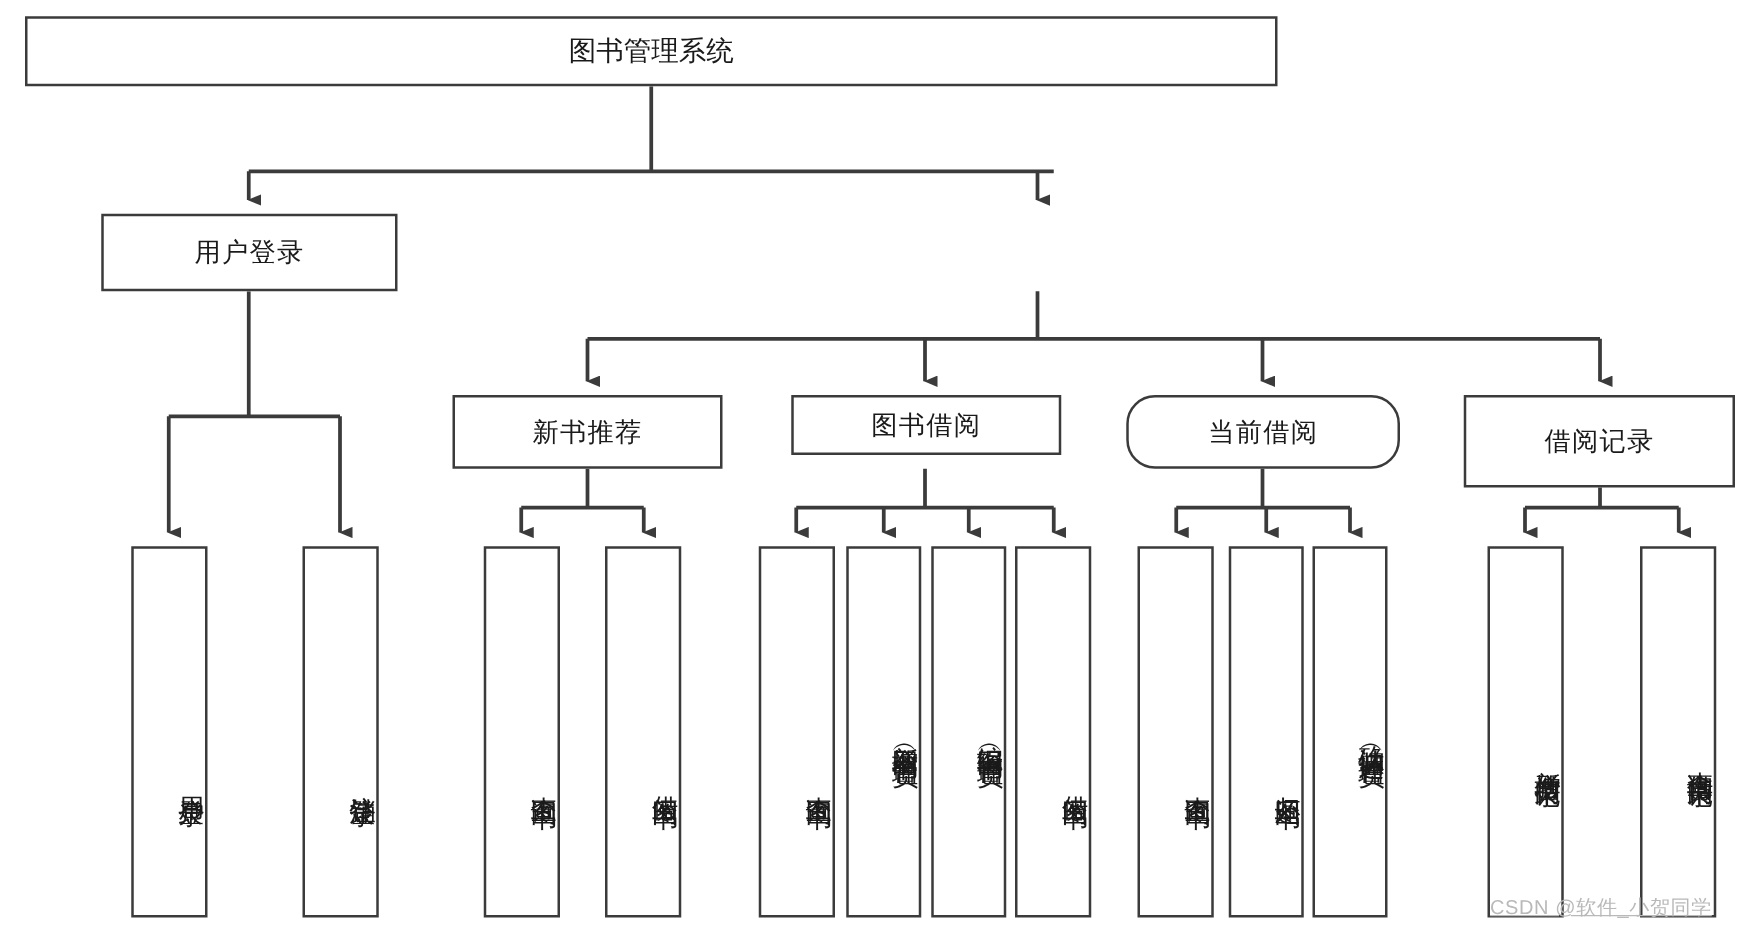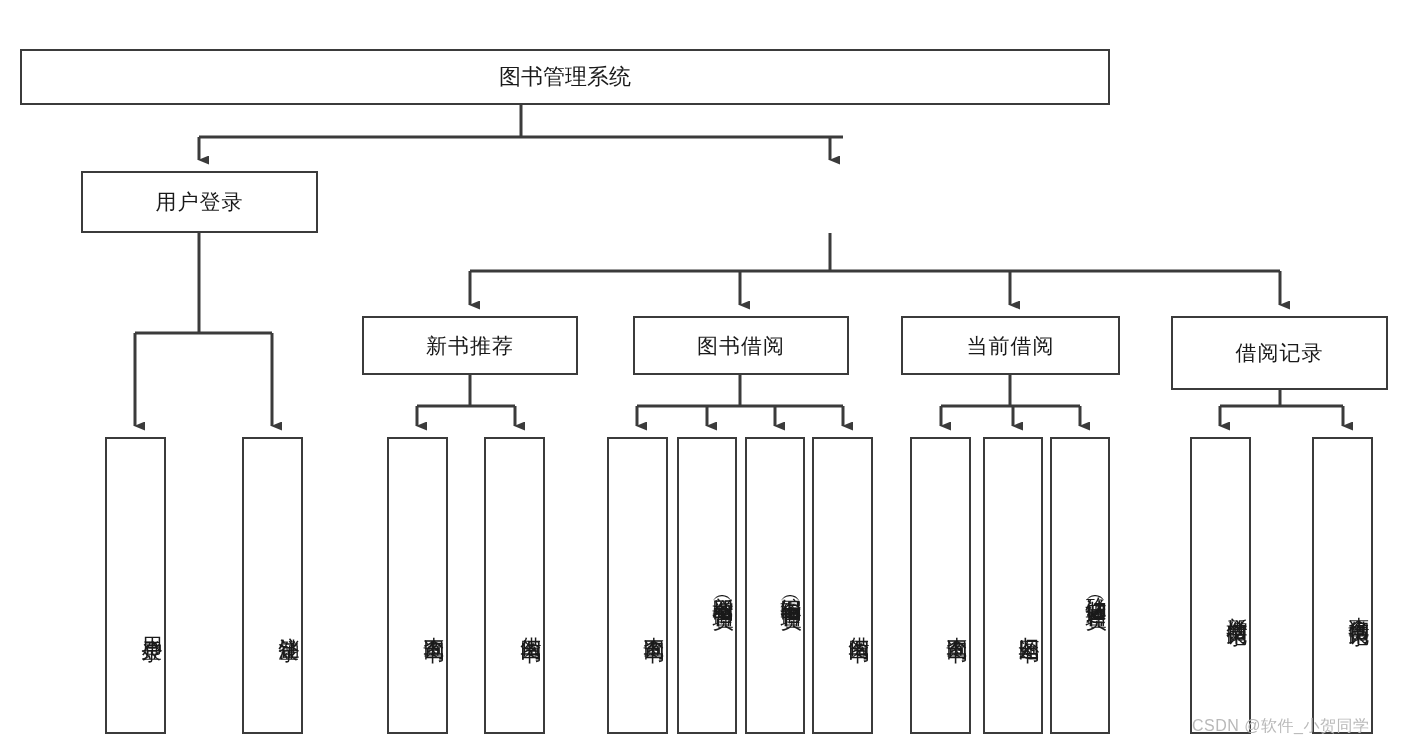--- a/index.html
+++ b/index.html
@@ -62,20 +62,21 @@
   }
   .watermark {
     position: absolute;
     left: 1192px;
     top: 716px;
     font-size: 16px;
     color: #b9b9b9;
     white-space: nowrap;
     z-index: 3;
     letter-spacing: 0.5px;
+    text-decoration: underline;
   }
 </style>
 </head>
 <body>
 
 <div id="canvas">
 
   <svg id="connectors" viewBox="0 0 1405 747" xmlns="http://www.w3.org/2000/svg">
     <defs>
       <marker id="arrow" markerWidth="9" markerHeight="11" refX="4.5" refY="10" orient="auto" markerUnits="userSpaceOnUse">
@@ -119,35 +120,35 @@
       <path d="M1013,406 L1013,426" marker-end="url(#arrow)"></path>
       <path d="M1080,406 L1080,426" marker-end="url(#arrow)"></path>
 
       <path d="M1280,375 L1280,406"></path>
       <path d="M1220,406 L1343,406"></path>
       <path d="M1220,406 L1220,426" marker-end="url(#arrow)"></path>
       <path d="M1343,406 L1343,426" marker-end="url(#arrow)"></path>
     </g>
   </svg>
 
-  <div class="node root" style="left:20px;top:13px;width:1090px;height:56px;margin-top:36px;">
+  <div class="node root" style="left:20px;top:13px;width:1002px;height:56px;">
     <span>图书管理系统</span>
   </div>
 
   <div class="node h" style="left:81px;top:171px;width:237px;height:62px;">
     <span>用户登录</span>
   </div>
 
   <div class="node h" style="left:362px;top:316px;width:216px;height:59px;font-family:Liberation Serif, serif;">
     <span>新书推荐</span>
   </div>
-  <div class="node h" style="left:633px;top:316px;width:216px;height:59px;">
+  <div class="node h" style="left:633px;top:316px;width:216px;height:48px;">
     <span>图书借阅</span>
   </div>
-  <div class="node h" style="left:901px;top:316px;width:219px;height:59px;">
+  <div class="node h" style="left:901px;top:316px;width:219px;height:59px;border-radius:23px;">
     <span>当前借阅</span>
   </div>
   <div class="node h" style="left:1171px;top:316px;width:217px;height:74px;">
     <span>借阅记录</span>
   </div>
 
   <div class="node v" style="left:105px;top:437px;width:61px;height:297px;padding-top:76px;">
     <span class="vlabel">用户登录</span>
   </div>
   <div class="node v" style="left:242px;top:437px;width:61px;height:297px;padding-top:76px;">

